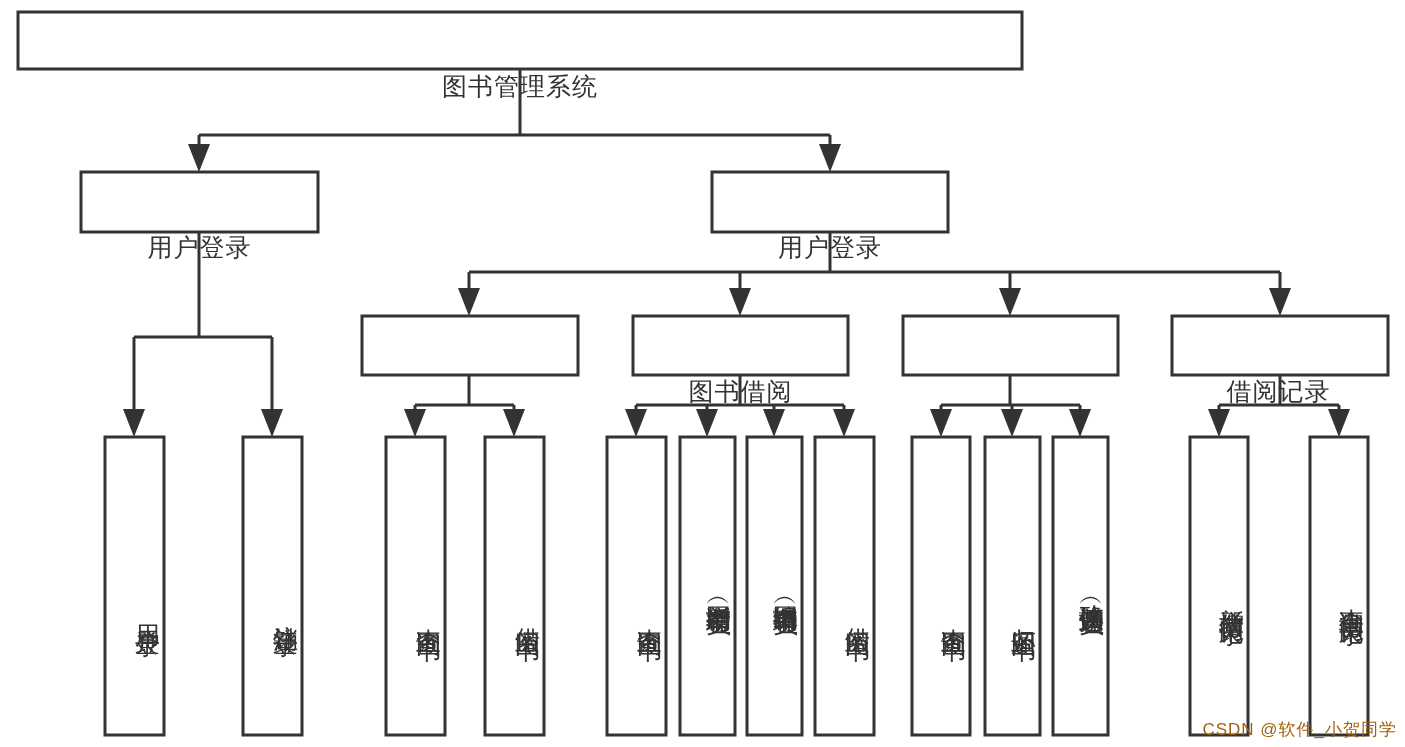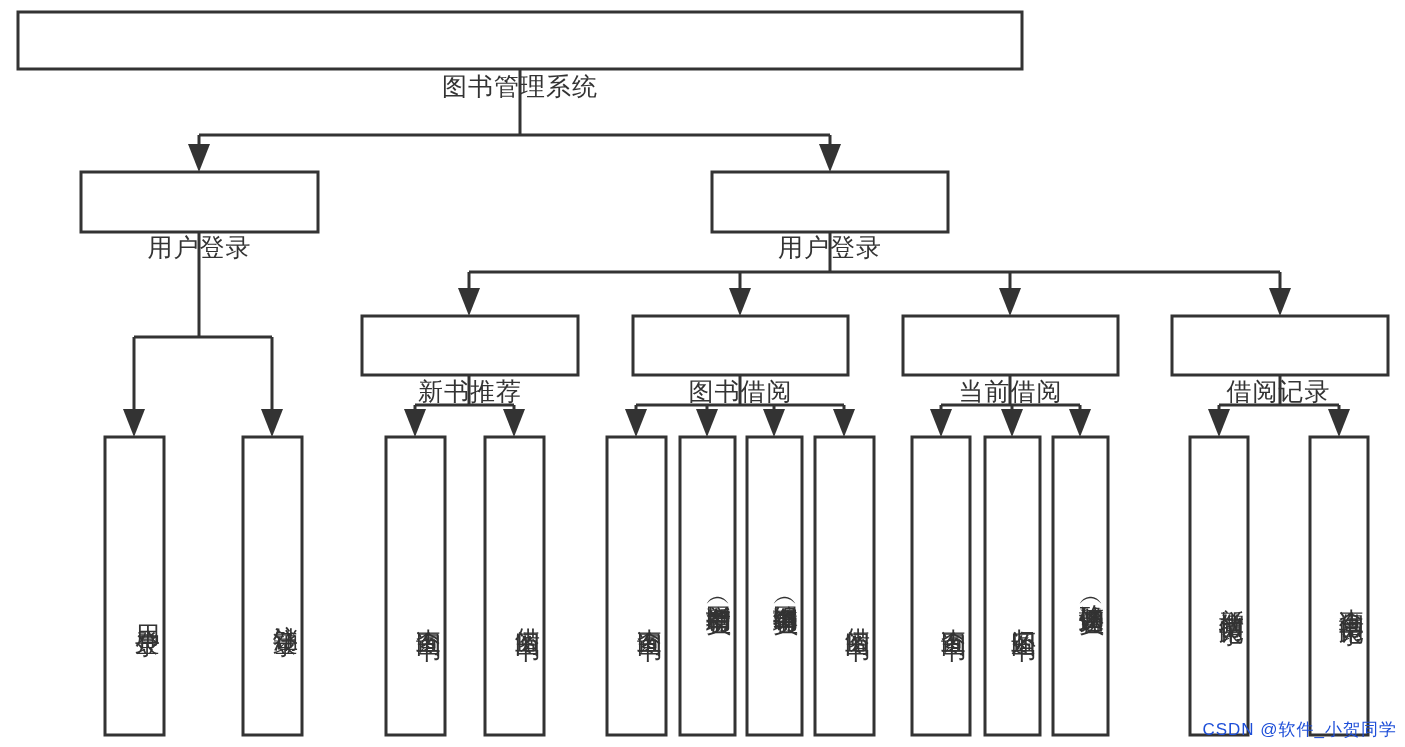--- a/index.html
+++ b/index.html
@@ -10,21 +10,21 @@
   .node-box{fill:#ffffff;stroke:#333333;stroke-width:3;}
   .edge{stroke:#333333;stroke-width:3;fill:none;}
   .arrow-head{fill:#333333;stroke:none;}
   .node-label{position:absolute;display:flex;align-items:center;justify-content:center;
               color:#333333;text-align:center;box-sizing:border-box;pointer-events:none;}
   .horiz-label{font-size:25px;line-height:1.1;letter-spacing:1px;margin-top:46px;}
   .vert-label{writing-mode:vertical-rl;text-orientation:upright;
               font-size:25px;line-height:1.35;letter-spacing:3px;
               align-items:flex-start;justify-content:center;padding-top:6px;}
   .vert-label.tall{padding-top:4px;letter-spacing:1px;}
-  .watermark{position:absolute;right:8px;bottom:6px;font-size:17px;color:#1d4ed8;
+  .watermark{position:absolute;right:8px;bottom:6px;font-size:17px;color:#a16207;
              letter-spacing:1px;white-space:nowrap;}
 </style>
 </head>
 <body>
 
 <div id="stage">
 
   <svg viewBox="0 0 1405 747">
     <defs>
       <g id="ah">
@@ -118,23 +118,21 @@
     <path class="edge" d="M 1339 405 L 1339 412"></path>
     <use href="#ah" x="1219" y="435"></use>
     <use href="#ah" x="1339" y="435"></use>
   </svg>
 
   <div class="node-label horiz-label" style="left:18px;top:12px;width:1004px;height:57px;">图书管理系统</div>
 
   <div class="node-label horiz-label" style="left:81px;top:172px;width:237px;height:60px;">用户登录</div>
   <div class="node-label horiz-label" style="left:712px;top:172px;width:236px;height:60px;">用户登录</div>
 
-  <div class="node-label horiz-label" style="left:362px;top:316px;width:216px;height:59px;">新书推荐</div>
   <div class="node-label horiz-label" style="left:633px;top:316px;width:215px;height:59px;border-radius:28px;">图书借阅</div>
-  <div class="node-label horiz-label" style="left:903px;top:316px;width:215px;height:59px;">当前借阅</div>
   <div class="node-label horiz-label" style="left:1172px;top:316px;width:213px;height:59px;">借阅记录</div>
 
   <div class="node-label vert-label" style="left:105px;top:483px;width:59px;height:250px;">用户登录</div>
   <div class="node-label vert-label" style="left:243px;top:483px;width:59px;height:250px;">注销登录</div>
 
   <div class="node-label vert-label" style="left:386px;top:488px;width:59px;height:245px;">查询图书</div>
   <div class="node-label vert-label" style="left:485px;top:488px;width:59px;height:245px;">借阅图书</div>
 
   <div class="node-label vert-label" style="left:607px;top:488px;width:59px;height:245px;">查询图书</div>
   <div class="node-label vert-label tall" style="left:680px;top:441px;width:55px;height:292px;">新增图书（管理员）</div>

